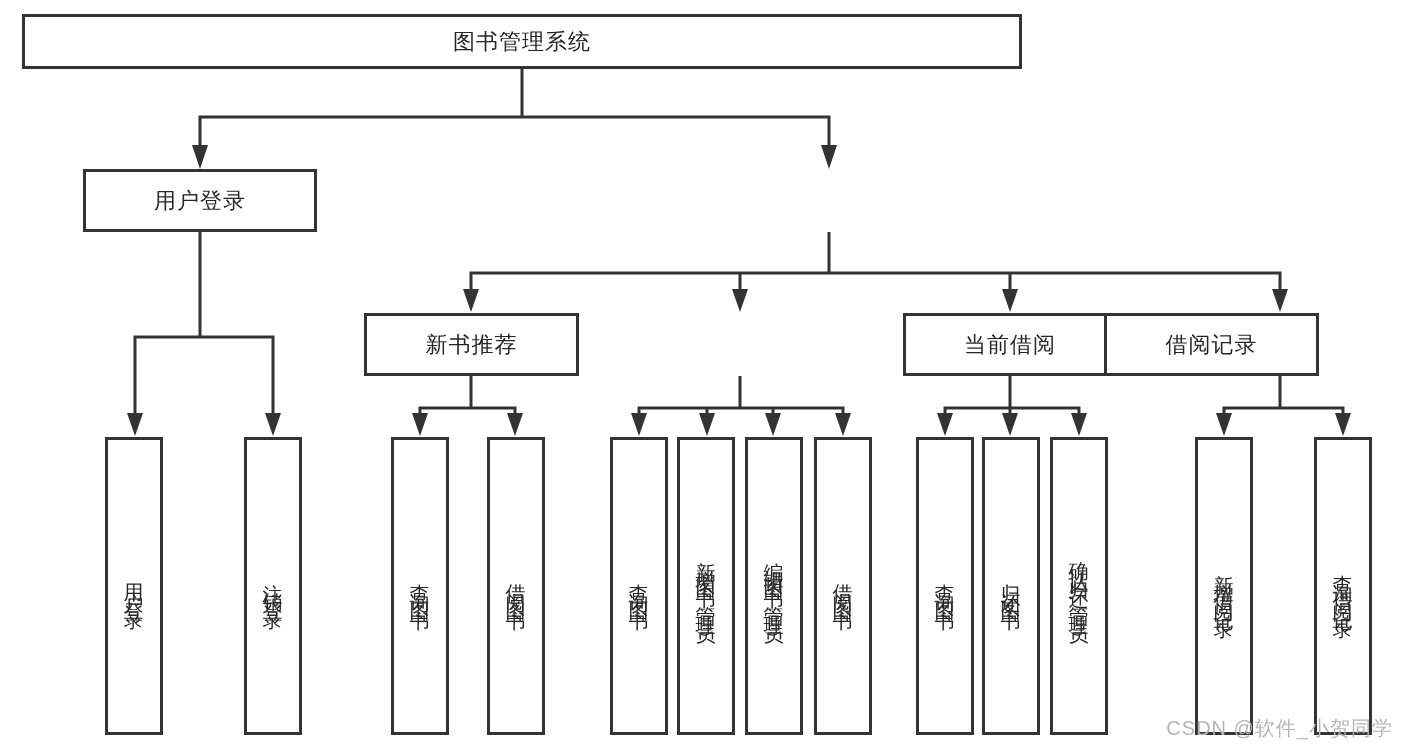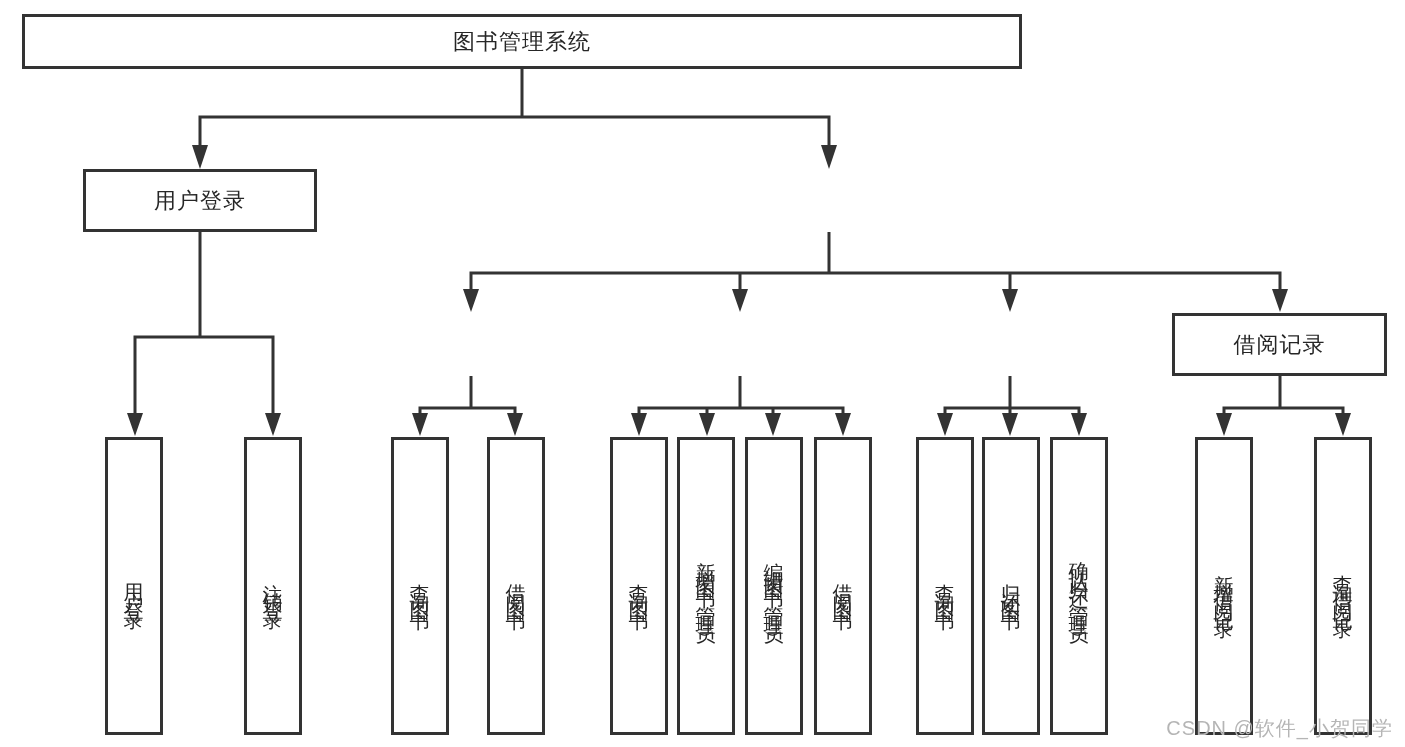--- a/index.html
+++ b/index.html
@@ -96,21 +96,23 @@
              M1002 413 H1018 L1010 436 Z
              M1071 413 H1087 L1079 436 Z
              M1216 413 H1232 L1224 436 Z
              M1335 413 H1351 L1343 436 Z"></path>
   </svg>
 
   <div class="node" style="left:22px;top:14px;width:1000px;height:55px;">图书管理系统</div>
 
   <div class="node" style="left:83px;top:169px;width:234px;height:63px;">用户登录</div>
 
-  <div class="node" style="left:1172px;top:313px;width:215px;height:63px;">借阅记录</div>
+  <div class="node" style="left:364px;top:313px;width:215px;height:63px;">新书推荐</div>
+  <div class="node" style="left:903px;top:313px;width:214px;height:63px;">当前借阅</div>
+  <div class="node" style="left:1104px;top:313px;width:215px;height:63px;">借阅记录</div>
 
   <div class="leaf" style="left:105px;top:437px;width:58px;height:298px;">用户登录</div>
   <div class="leaf" style="left:244px;top:437px;width:58px;height:298px;">注销登录</div>
 
   <div class="leaf" style="left:391px;top:437px;width:58px;height:298px;">查询图书</div>
   <div class="leaf" style="left:487px;top:437px;width:58px;height:298px;">借阅图书</div>
 
   <div class="leaf" style="left:610px;top:437px;width:58px;height:298px;">查询图书</div>
   <div class="leaf" style="left:677px;top:437px;width:58px;height:298px;">新增图书（管理员）</div>
   <div class="leaf" style="left:745px;top:437px;width:58px;height:298px;">编辑图书（管理员）</div>

